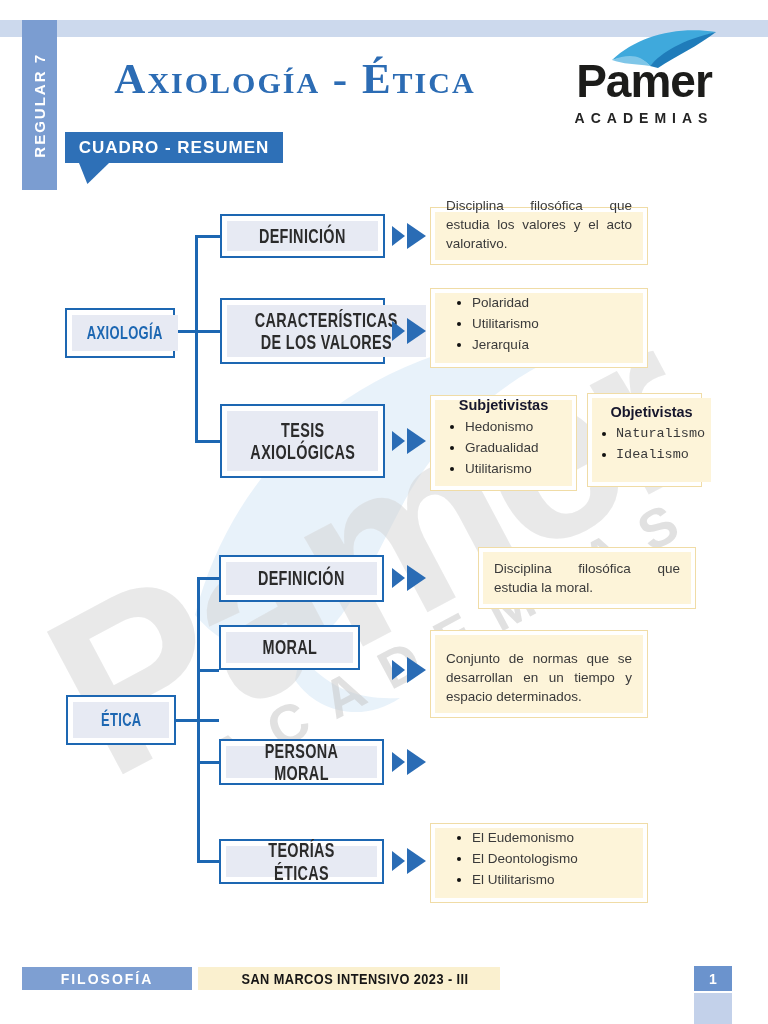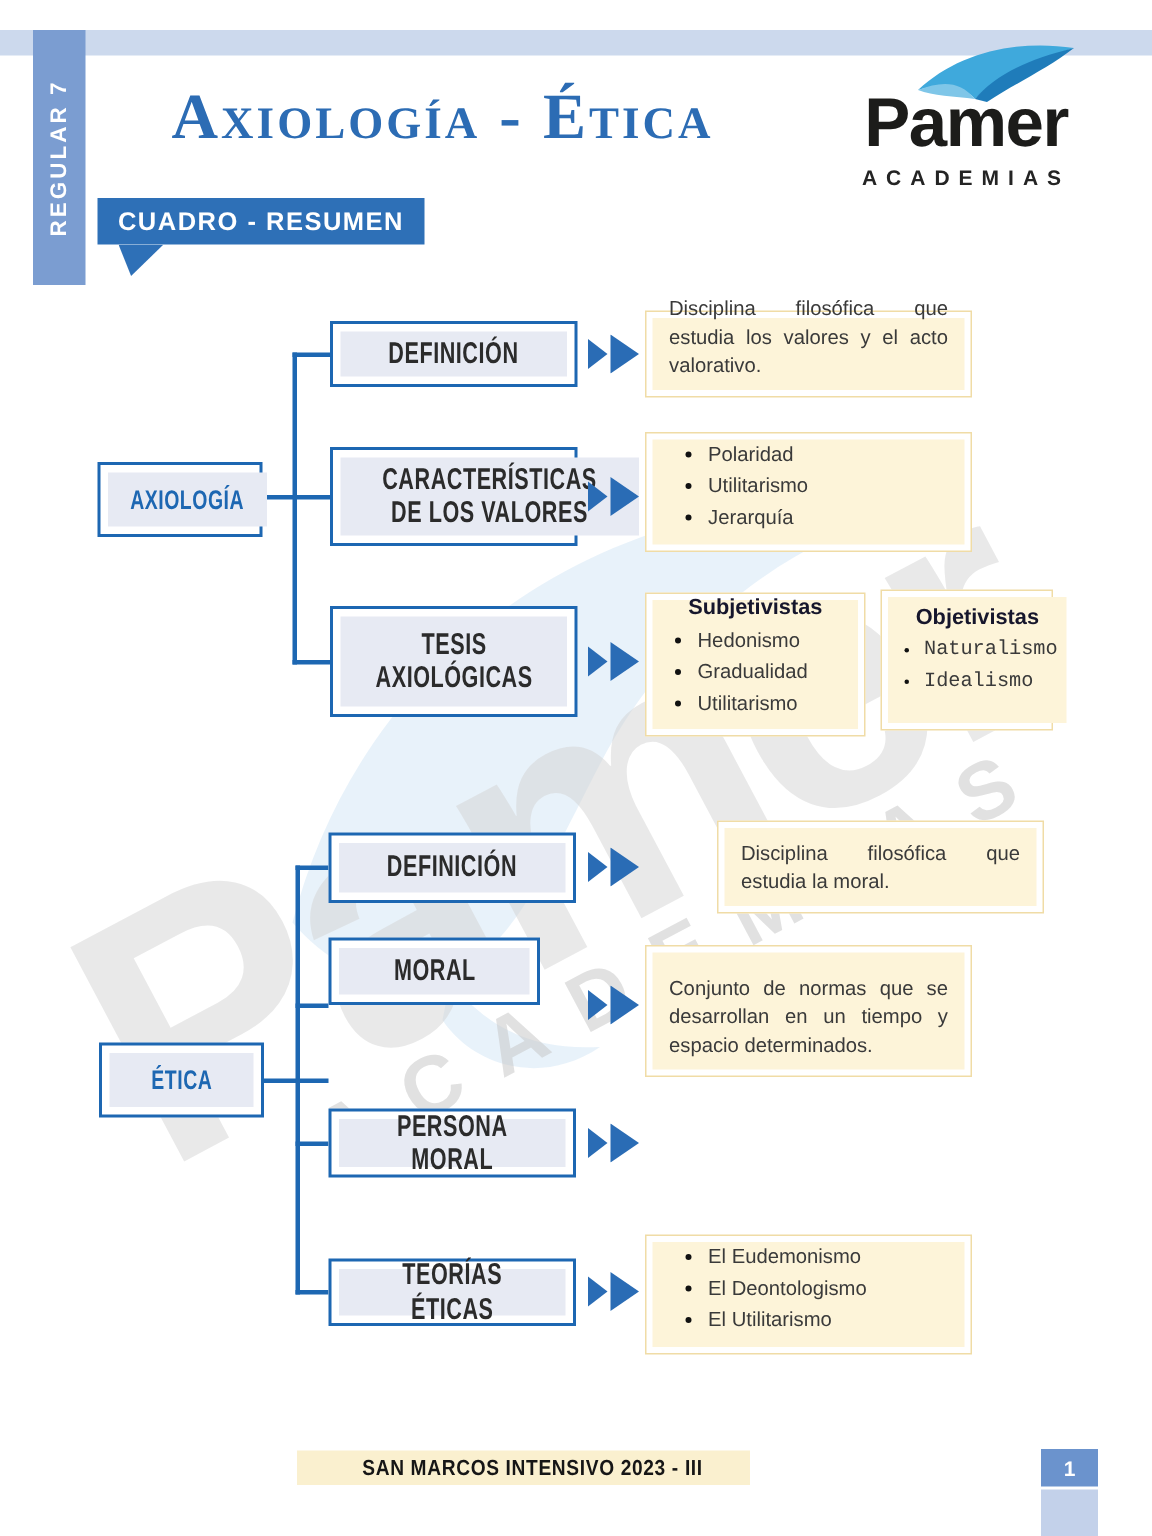--- a/index.html
+++ b/index.html
@@ -287,20 +287,23 @@
   <div class="ybox" style="left:430px; top:823px; width:218px; height:80px;">
     <div class="ybox-inner">
       <ul class="ylist">
         <li>El Eudemonismo</li>
         <li>El Deontologismo</li>
         <li>El Utilitarismo</li>
       </ul>
     </div>
   </div>
 
+  <div class="footer-course">
+    <span>FILOSOFÍA</span>
+  </div>
   <div class="footer-program">
     <span>SAN MARCOS INTENSIVO 2023 - III</span>
   </div>
   <div class="footer-page">
     <span>1</span>
   </div>
   <div class="footer-page-block"></div>
 
 </div>
 

